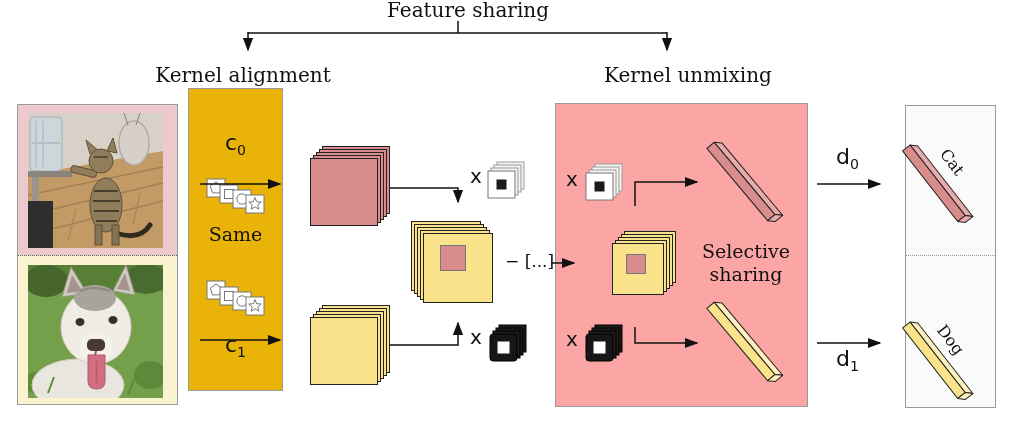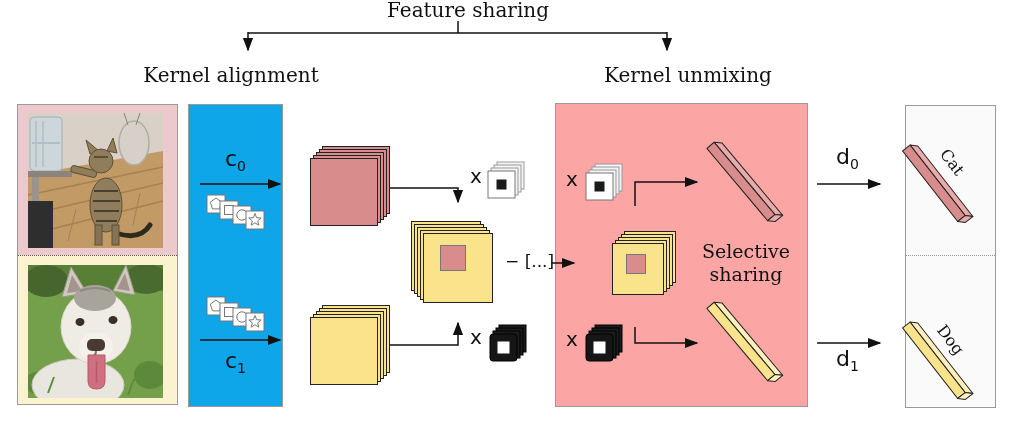--- a/index.html
+++ b/index.html
@@ -15,33 +15,33 @@
   .minus{font-size:17px;line-height:17px;white-space:nowrap;}
   .rotlabel{font-size:16px;white-space:nowrap;transform-origin:0 0;transform:rotate(52deg);}
   .panel{position:absolute;border:1px solid #9a9a9a;}
   .stack-layer{position:absolute;border:1px solid #222;}
   .red-fill{background:#d98c8c;}
   .yellow-fill{background:#fbe38c;}
   .inner-chip{position:absolute;background:#d98c8c;border:1px solid #777;}
   #input-images{left:17px;top:104px;width:161px;height:301px;background:#fff;}
   .sec-pink{position:relative;width:100%;height:150px;background:#ecc9cd;}
   .sec-cream{position:relative;width:100%;height:149px;background:#fbf2cf;border-top:1px dotted #555;}
-  #kernel-box{left:188px;top:104px;width:95px;height:303px;background:#0ea5e9;}
+  #kernel-box{left:188px;top:88px;width:95px;height:303px;background:#eab308;}
   #unmix-box{left:555px;top:103px;width:253px;height:304px;background:#fca5a5;}
   #output-box{left:905px;top:105px;width:91px;height:303px;background:#fafafa;}
   #output-box .half-top{width:100%;height:150px;border-bottom:1px dotted #999;}
   svg{display:block;}
 </style>
 </head>
 <body>
 
 <div class="canvas">
 
   <div class="abs title" style="left:468px;top:-2px;">Feature sharing</div>
-  <div class="abs title" style="left:231px;top:63px;">Kernel alignment</div>
+  <div class="abs title" style="left:243px;top:63px;">Kernel alignment</div>
   <div class="abs title" style="left:688px;top:63px;">Kernel unmixing</div>
 
   <div class="panel" id="input-images">
     <div class="sec-pink">
       <svg class="abs" style="left:10px;top:8px;" width="135" height="135" viewBox="0 0 135 135">
         <rect x="0" y="0" width="135" height="135" fill="#d9d0c7"></rect>
         <polygon points="0,62 135,38 135,135 0,135" fill="#c19a66"></polygon>
         <line x1="0" y1="82" x2="135" y2="54" stroke="#a5814e" stroke-width="1.5"></line>
         <line x1="0" y1="102" x2="135" y2="70" stroke="#a5814e" stroke-width="1.5"></line>
         <line x1="0" y1="122" x2="135" y2="88" stroke="#a5814e" stroke-width="1.5"></line>
@@ -111,20 +111,21 @@
         <polygon points="10,5 15.7,9.2 13.5,15.9 6.5,15.9 4.3,9.2" fill="none"></polygon>
         <rect x="14" y="8" width="18" height="18"></rect>
         <rect x="18.5" y="12.5" width="9" height="9" fill="none"></rect>
         <rect x="27" y="13" width="18" height="18"></rect>
         <circle cx="36" cy="22" r="5.2" fill="none"></circle>
         <rect x="40" y="18" width="18" height="18"></rect>
         <path d="M49,20.5 L50.6,24.7 L55.2,25 L51.7,27.9 L52.8,32.2 L49,29.8 L45.2,32.2 L46.3,27.9 L42.8,25 L47.4,24.7 Z" fill="none"></path>
       </g>
     </svg>
     <div class="abs serif2" style="left:0;top:134px;width:100%;">
+      <div>Same</div>
     </div>
     <svg class="abs" style="left:17px;top:190px;" width="64" height="40" viewBox="0 0 64 40">
       <g fill="#ffffff" stroke="#777">
         <rect x="1" y="2" width="18" height="18"></rect>
         <polygon points="10,5 15.7,9.2 13.5,15.9 6.5,15.9 4.3,9.2" fill="none"></polygon>
         <rect x="14" y="8" width="18" height="18"></rect>
         <rect x="18.5" y="12.5" width="9" height="9" fill="none"></rect>
         <rect x="27" y="13" width="18" height="18"></rect>
         <circle cx="36" cy="22" r="5.2" fill="none"></circle>
         <rect x="40" y="18" width="18" height="18"></rect>

